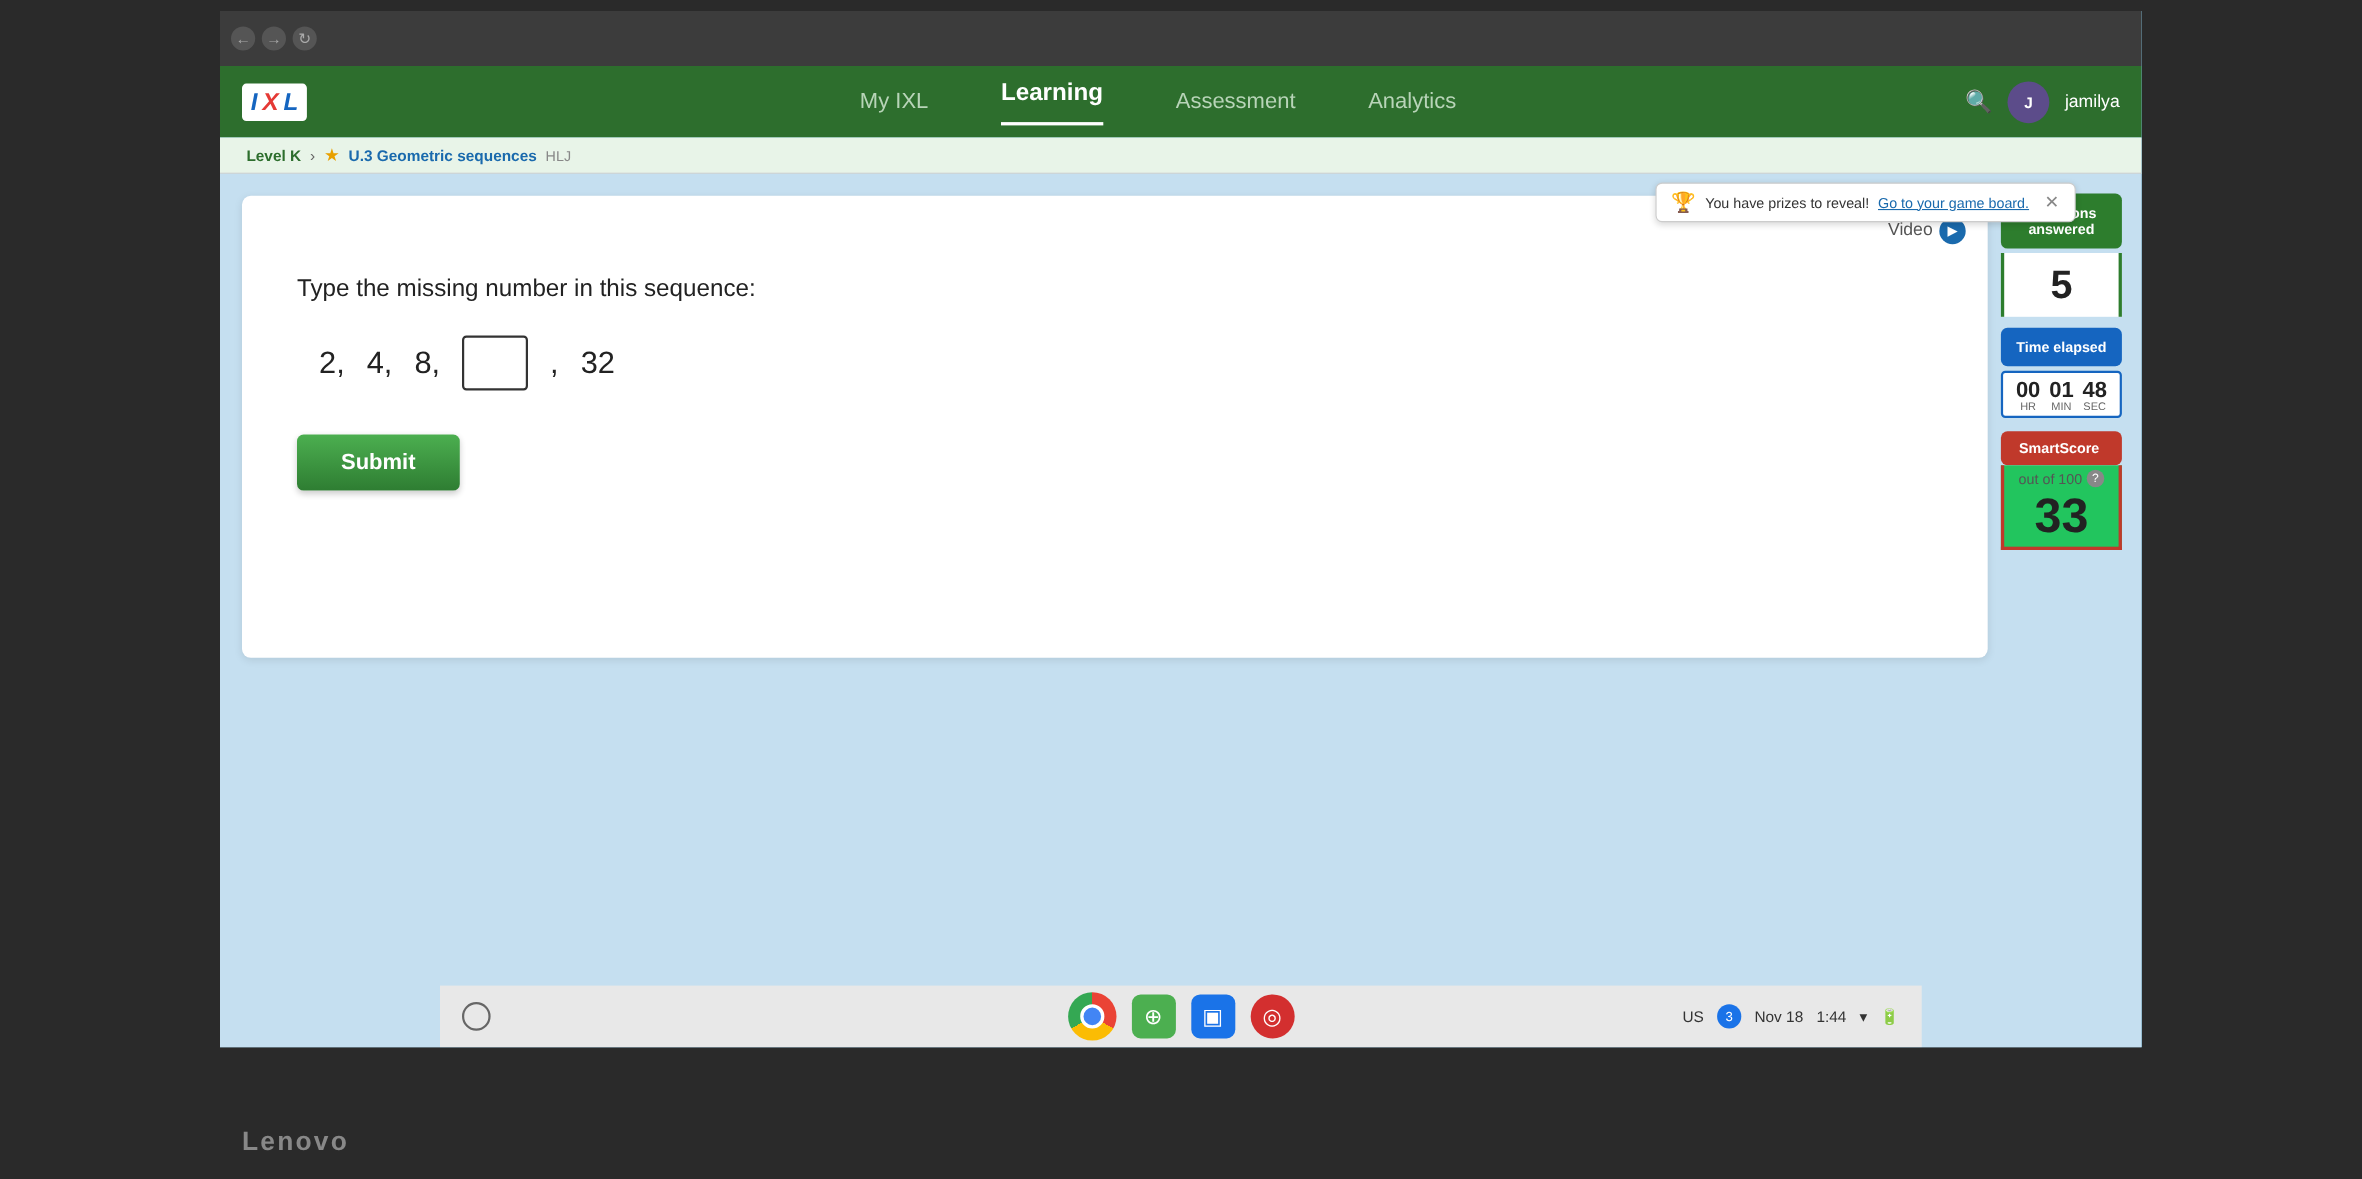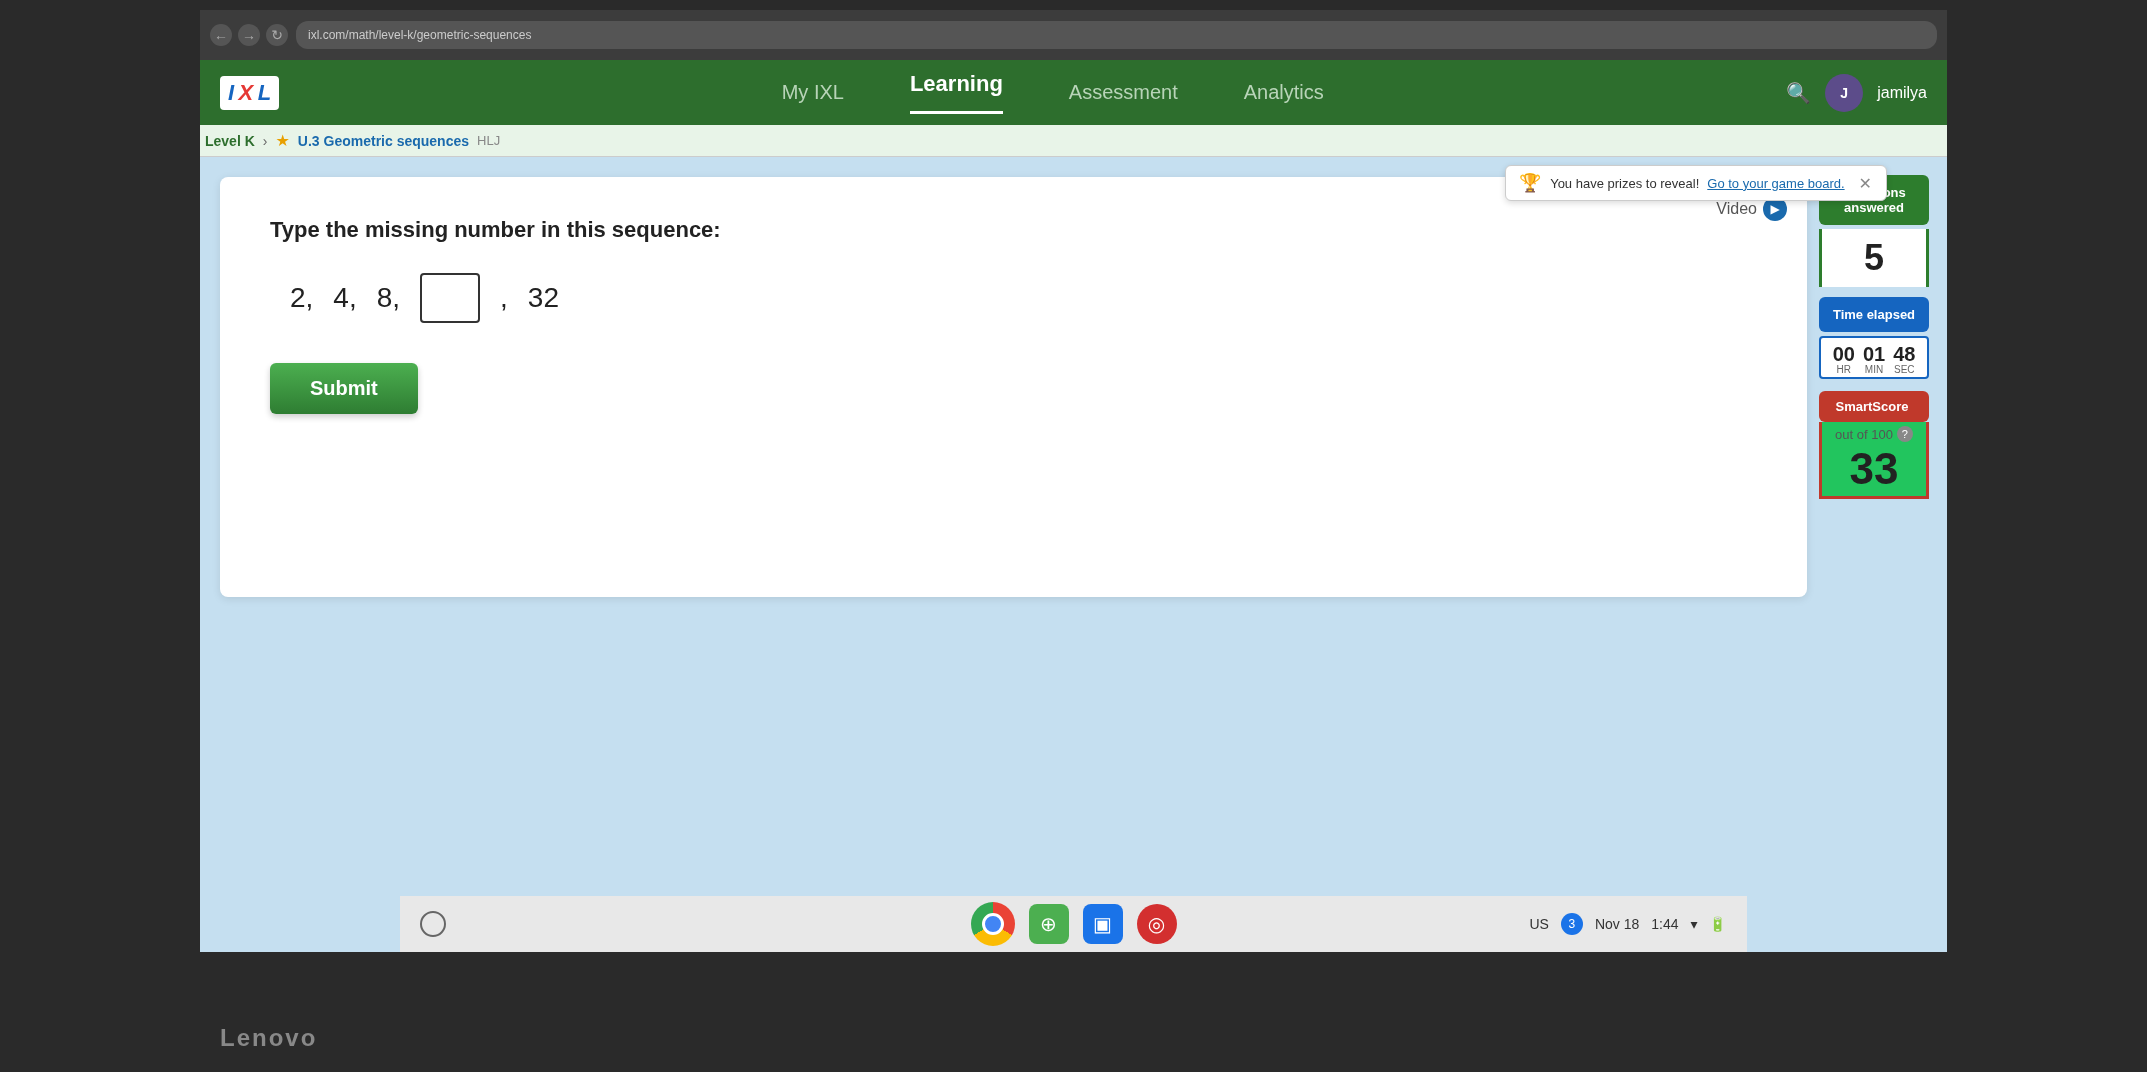--- a/index.html
+++ b/index.html
@@ -159,21 +159,21 @@
 
     .user-name {
       color: #fff;
       font-size: 16px;
       text-align: right;
     }
 
     
     .breadcrumb-bar {
       background: #e8f4e8;
-      padding: 6px 5px;
+      padding: 6px 24px;
       display: flex;
       align-items: center;
       gap: 8px;
       font-size: 14px;
       color: #333;
       border-bottom: 1px solid #ccc;
     }
 
     .breadcrumb-level {
       color: #2d6e2d;
@@ -272,21 +272,22 @@
       border-radius: 50%;
       display: flex; align-items: center; justify-content: center;
       color: #fff;
       font-size: 12px;
     }
 
     .question-text {
       font-size: 22px;
       color: #222;
       margin-bottom: 30px;
-      font-weight: bold;
+      font-weight: normal;
+      margin-top: 31px;
     }
 
     .sequence-row {
       display: flex;
       align-items: center;
       gap: 20px;
       font-size: 28px;
       color: #222;
       margin-bottom: 40px;
       margin-left: 20px;
@@ -530,23 +531,20 @@
 
 <div class="laptop-bezel">
 
   <div class="screen">
 
     <div class="browser-chrome">
       <div class="browser-controls">
         <div class="browser-btn">←</div>
         <div class="browser-btn">→</div>
         <div class="browser-btn">↻</div>
-      </div>
-      <div class="address-bar">
-        <span>ixl.com/math/level-k/geometric-sequences</span>
       </div>
     </div>
 
     <div class="ixl-nav">
       <div class="ixl-logo">
         <div class="ixl-logo-box">
           <span class="ixl-logo-i">I</span>
           <span class="ixl-logo-x">X</span>
           <span class="ixl-logo-l">L</span>
         </div>

